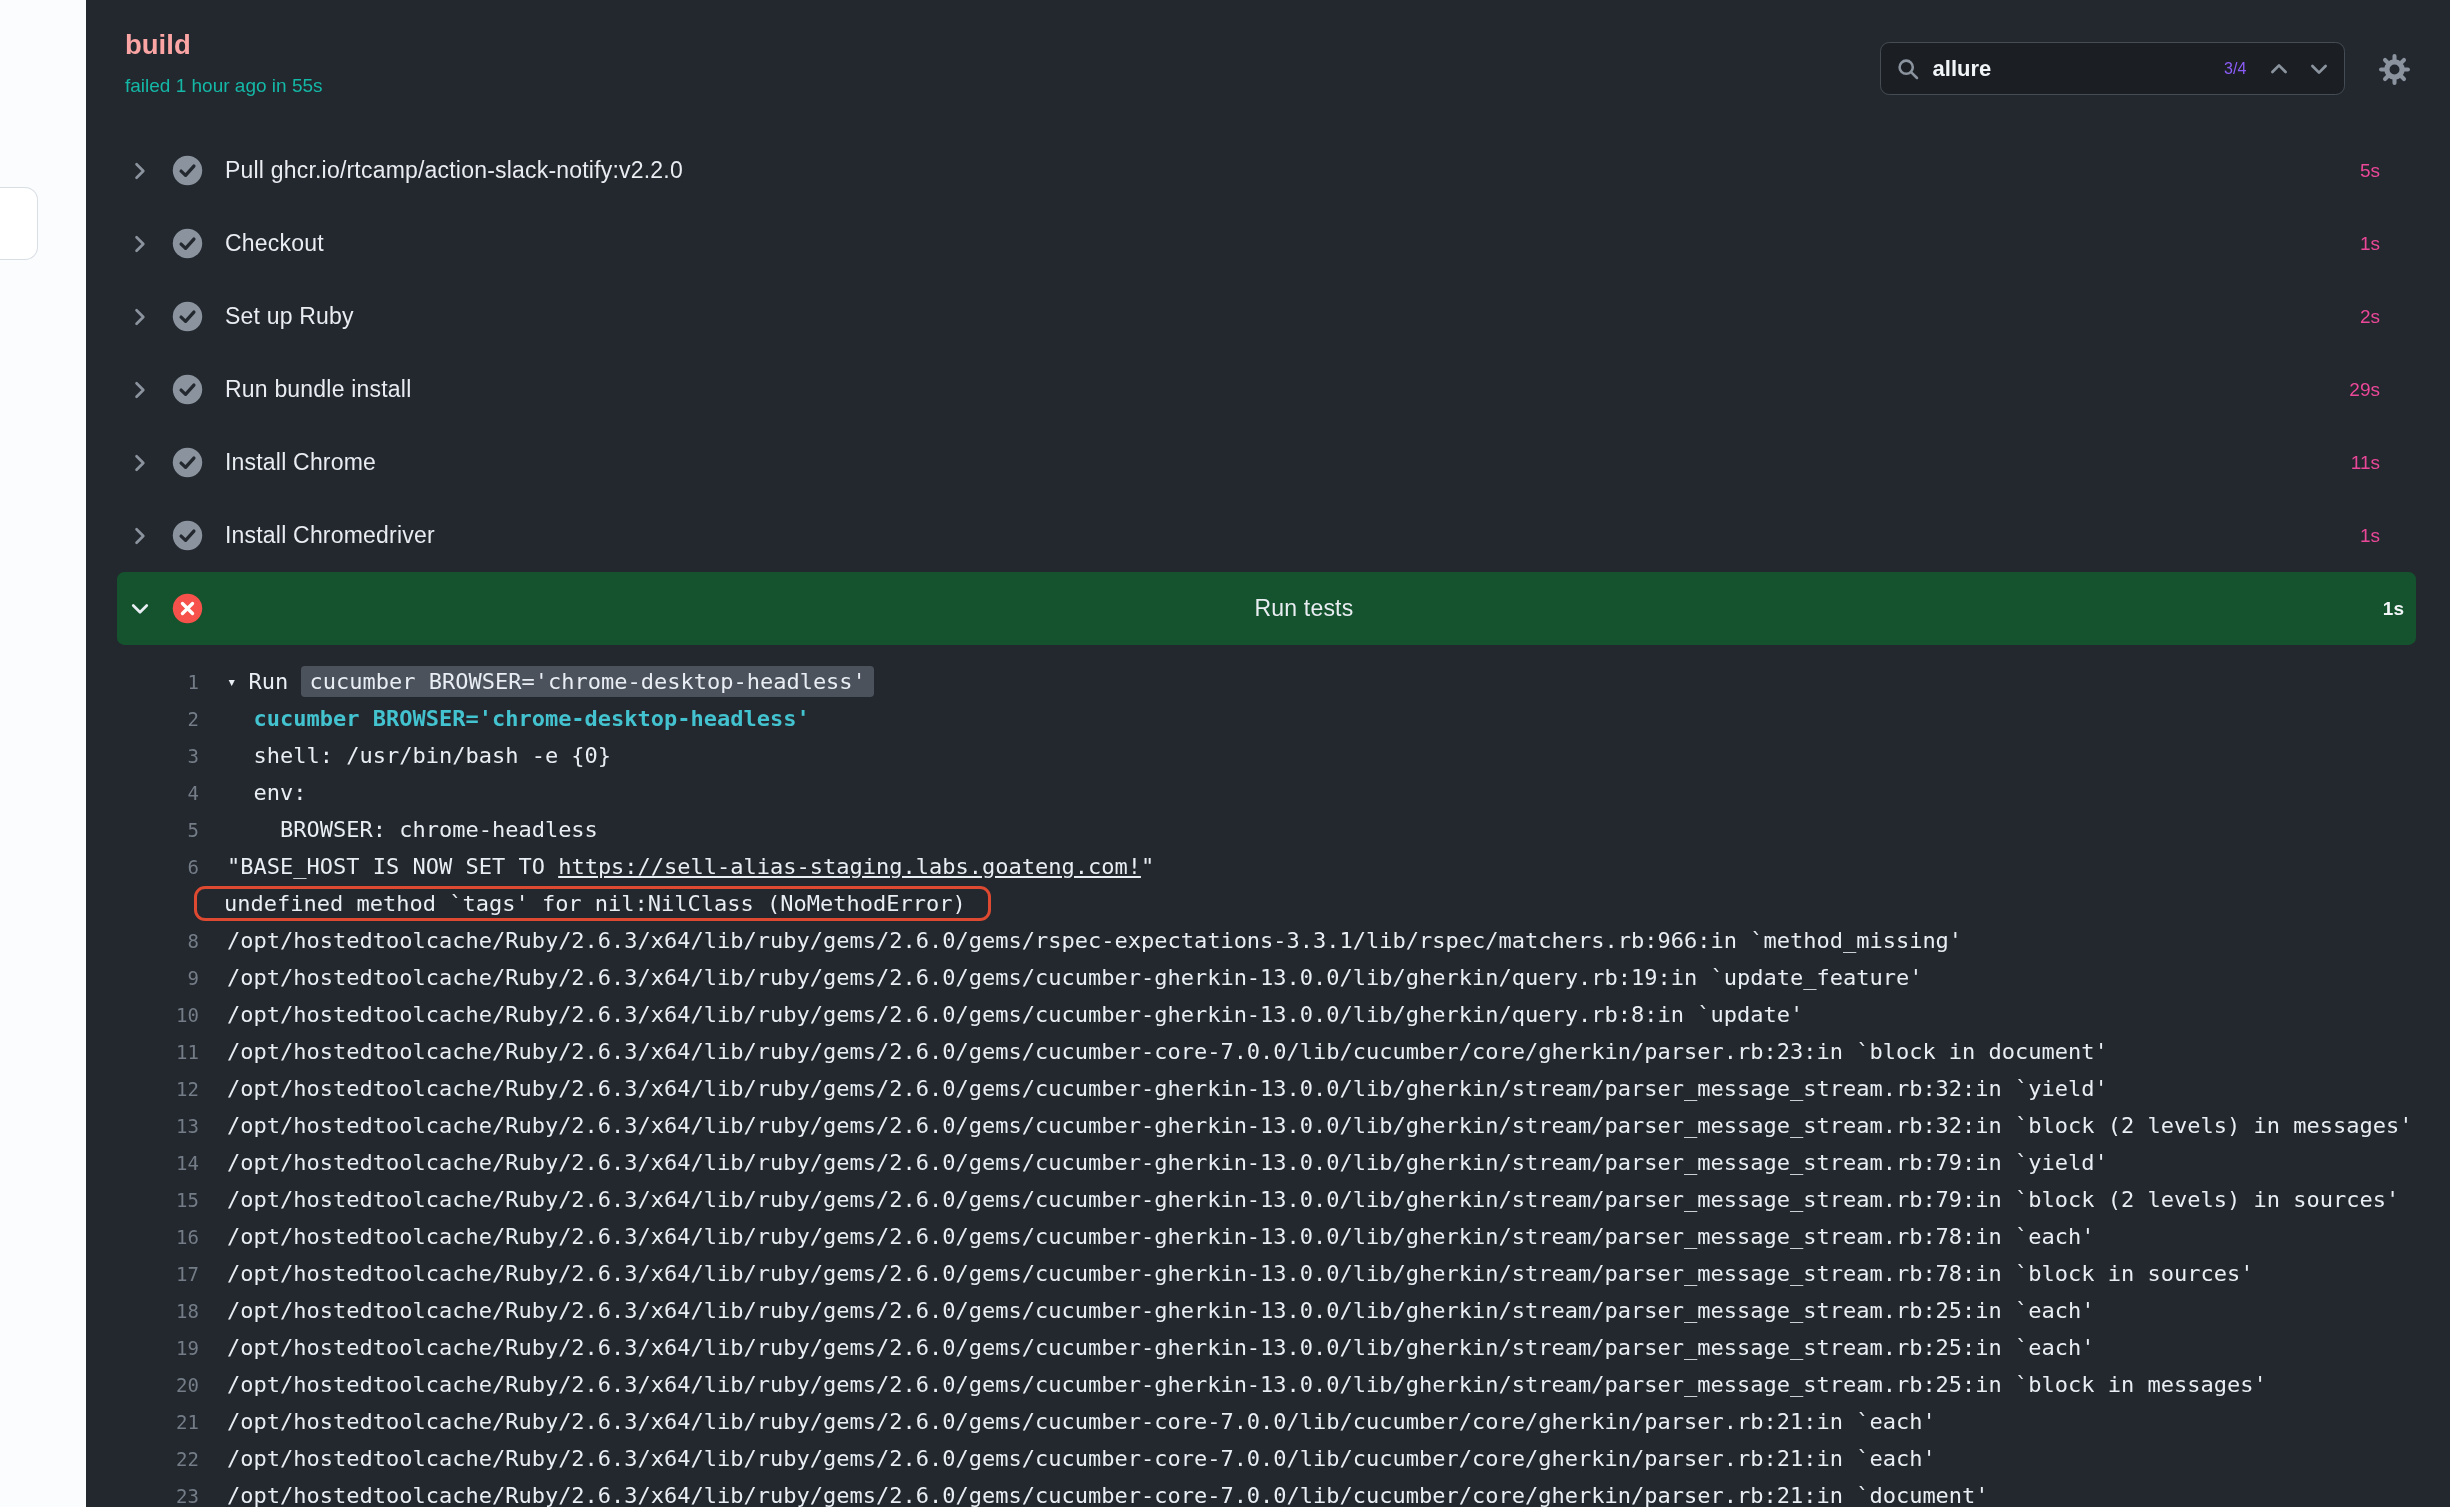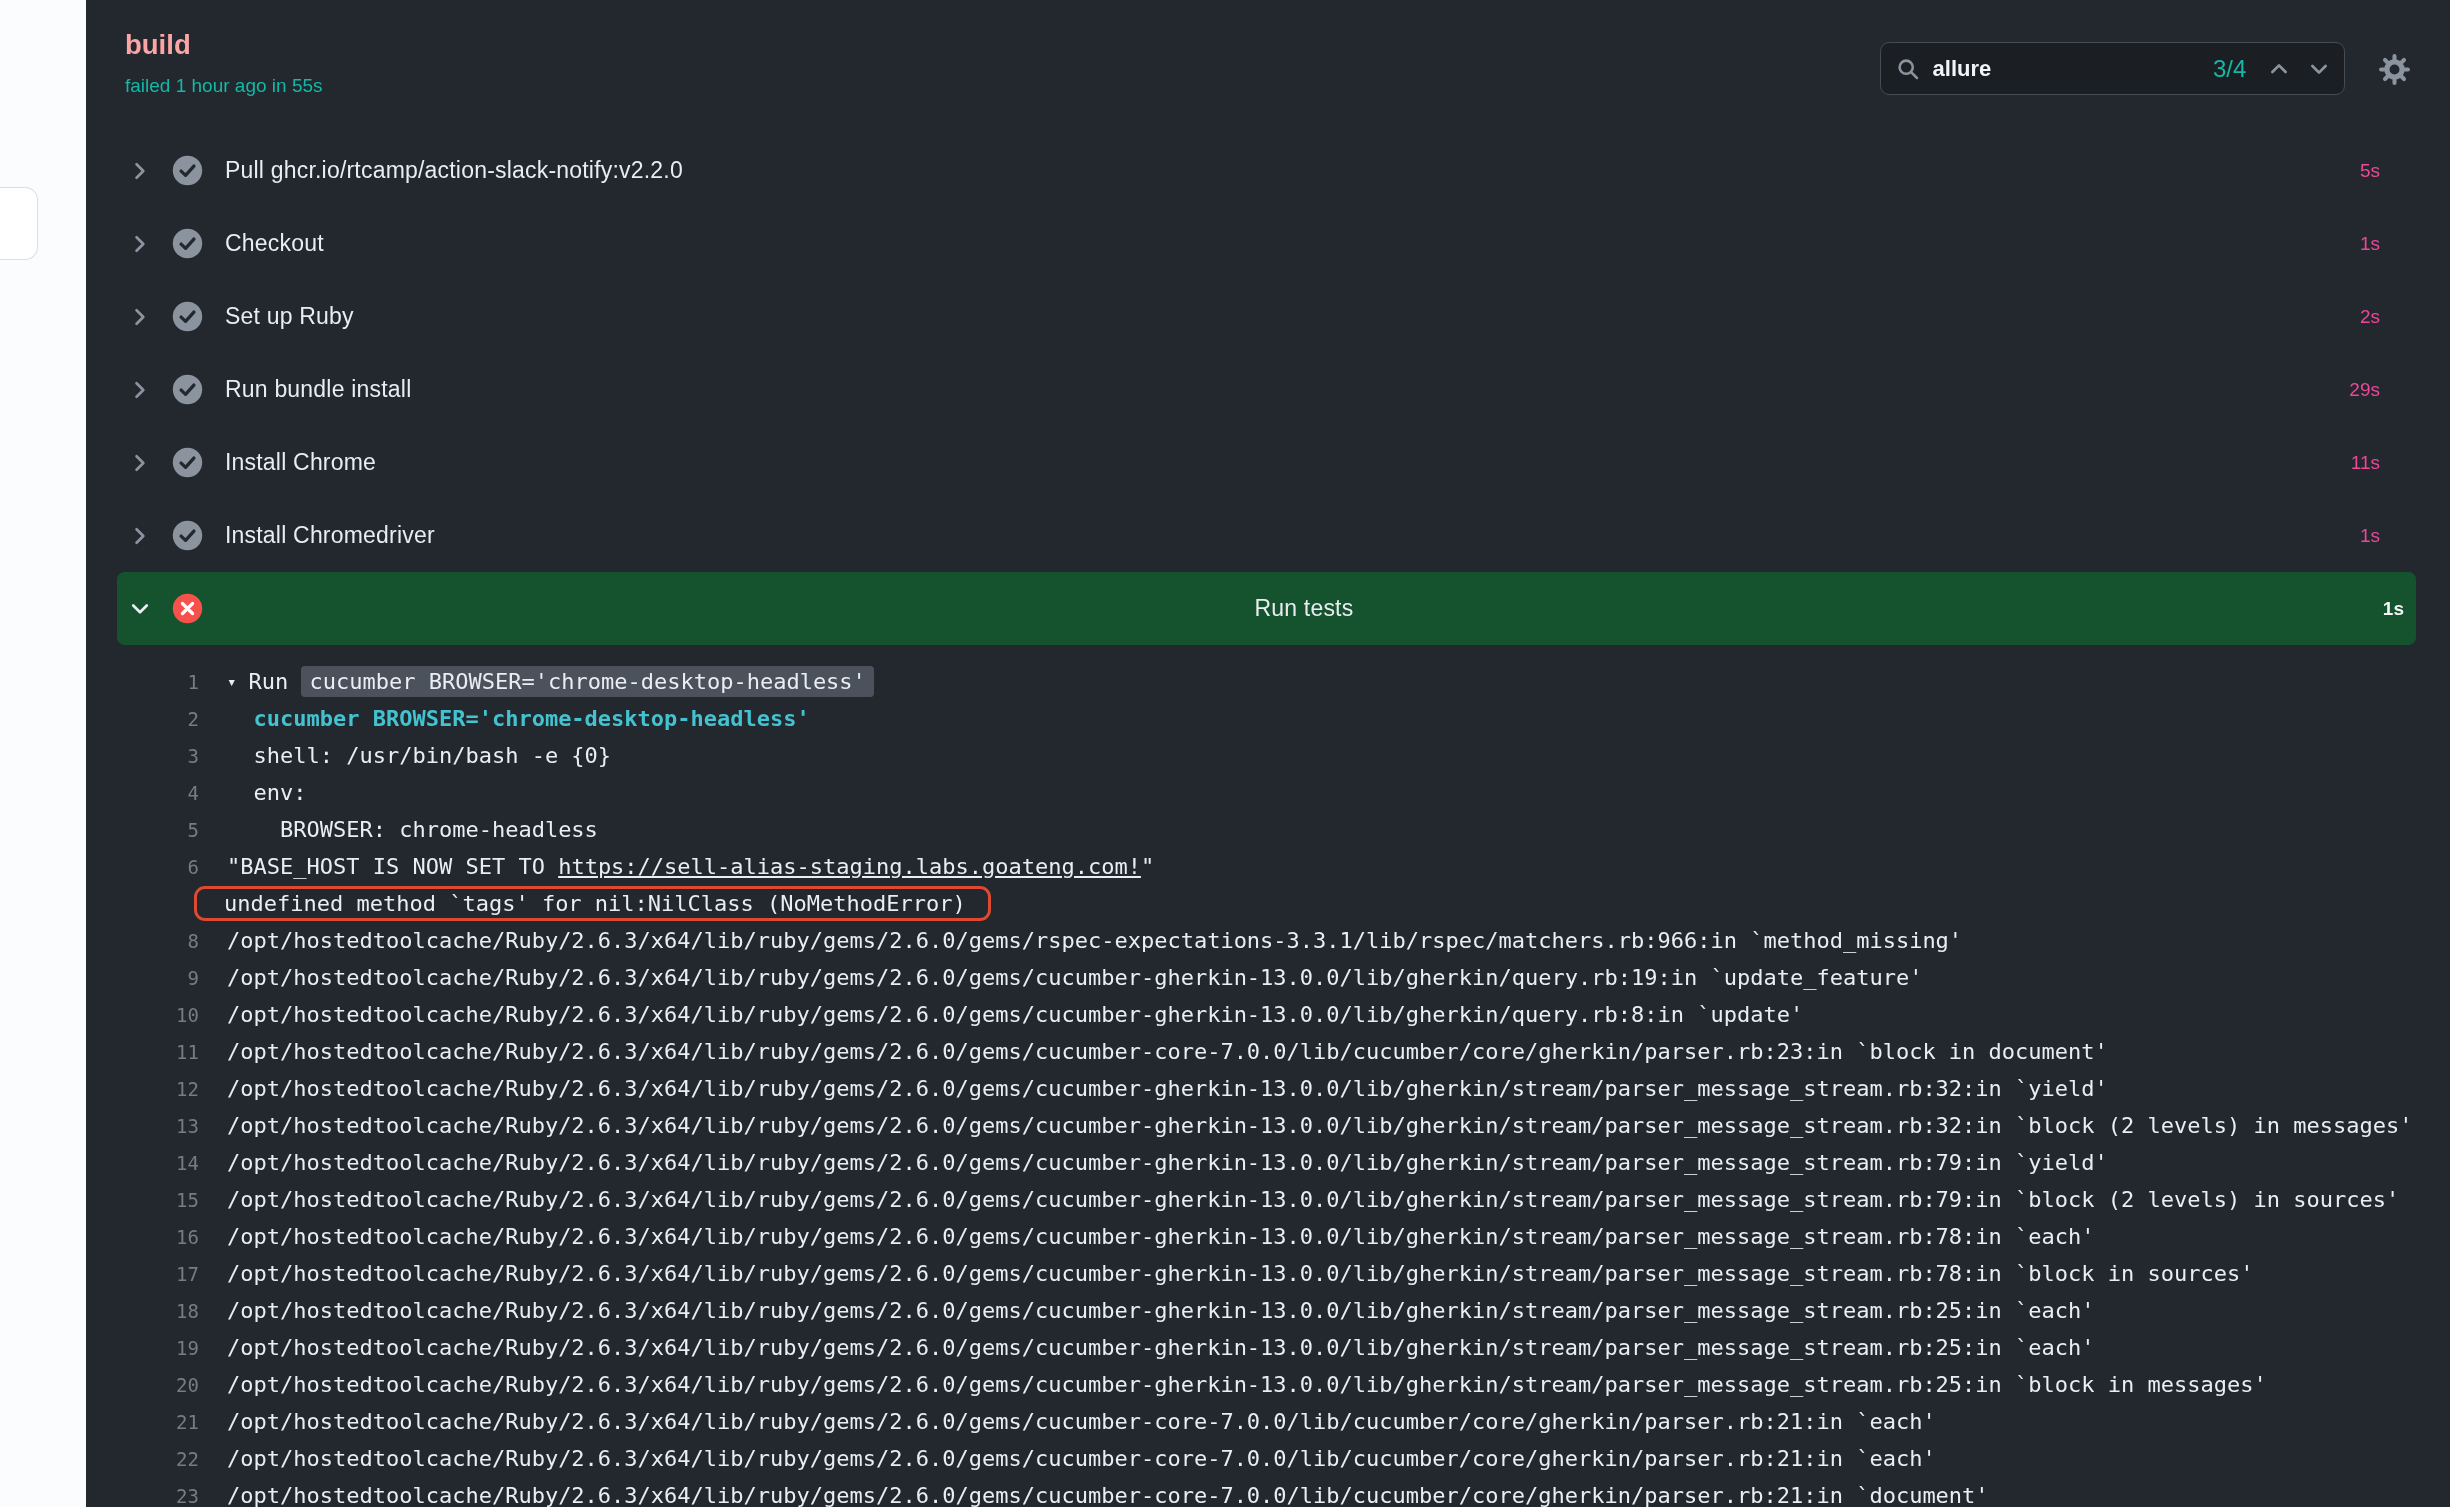--- a/index.html
+++ b/index.html
@@ -19,21 +19,21 @@
   .panel-header{position:relative;height:134px;}
   .title{position:absolute;left:39px;top:29px;font-size:27.5px;font-weight:700;color:#fca5a5;}
   .subtitle{position:absolute;left:39px;top:75px;font-size:19px;color:#14b8a6;}
 
   .search-box{
     position:absolute;top:42px;right:105px;width:465px;height:53px;box-sizing:border-box;
     border:1.8px solid #454c54;border-radius:9.2px;background:#1b1f24;
     display:flex;align-items:center;padding:0 11px 0 14.6px;gap:13px;
   }
   .search-value{font-size:22px;font-weight:700;color:#f2f5f8;flex:1;}
-  .search-counter{font-size:24px;color:#14b8a6;margin-right:5.5px;}
+  .search-counter{font-size:16px;color:#8b5cf6;margin-right:5.5px;}
   .nav-btn{background:none;border:none;padding:1.8px;margin:0;display:flex;align-items:center;cursor:pointer;}
   .gear-btn{position:absolute;top:52px;right:38px;background:none;border:none;padding:0;cursor:pointer;}
 
   
   .steps{position:absolute;top:134px;left:0;right:0;}
   .step-row{height:73px;display:flex;align-items:center;padding:0 70px 0 42px;box-sizing:border-box;}
   .step-row.expanded{
     background:#14532d;border-radius:7.3px;margin:0 34px 0 31px;padding:0 12px 0 11px;text-align:center;
   }
   .chev{width:33px;display:flex;align-items:center;flex:none;}

